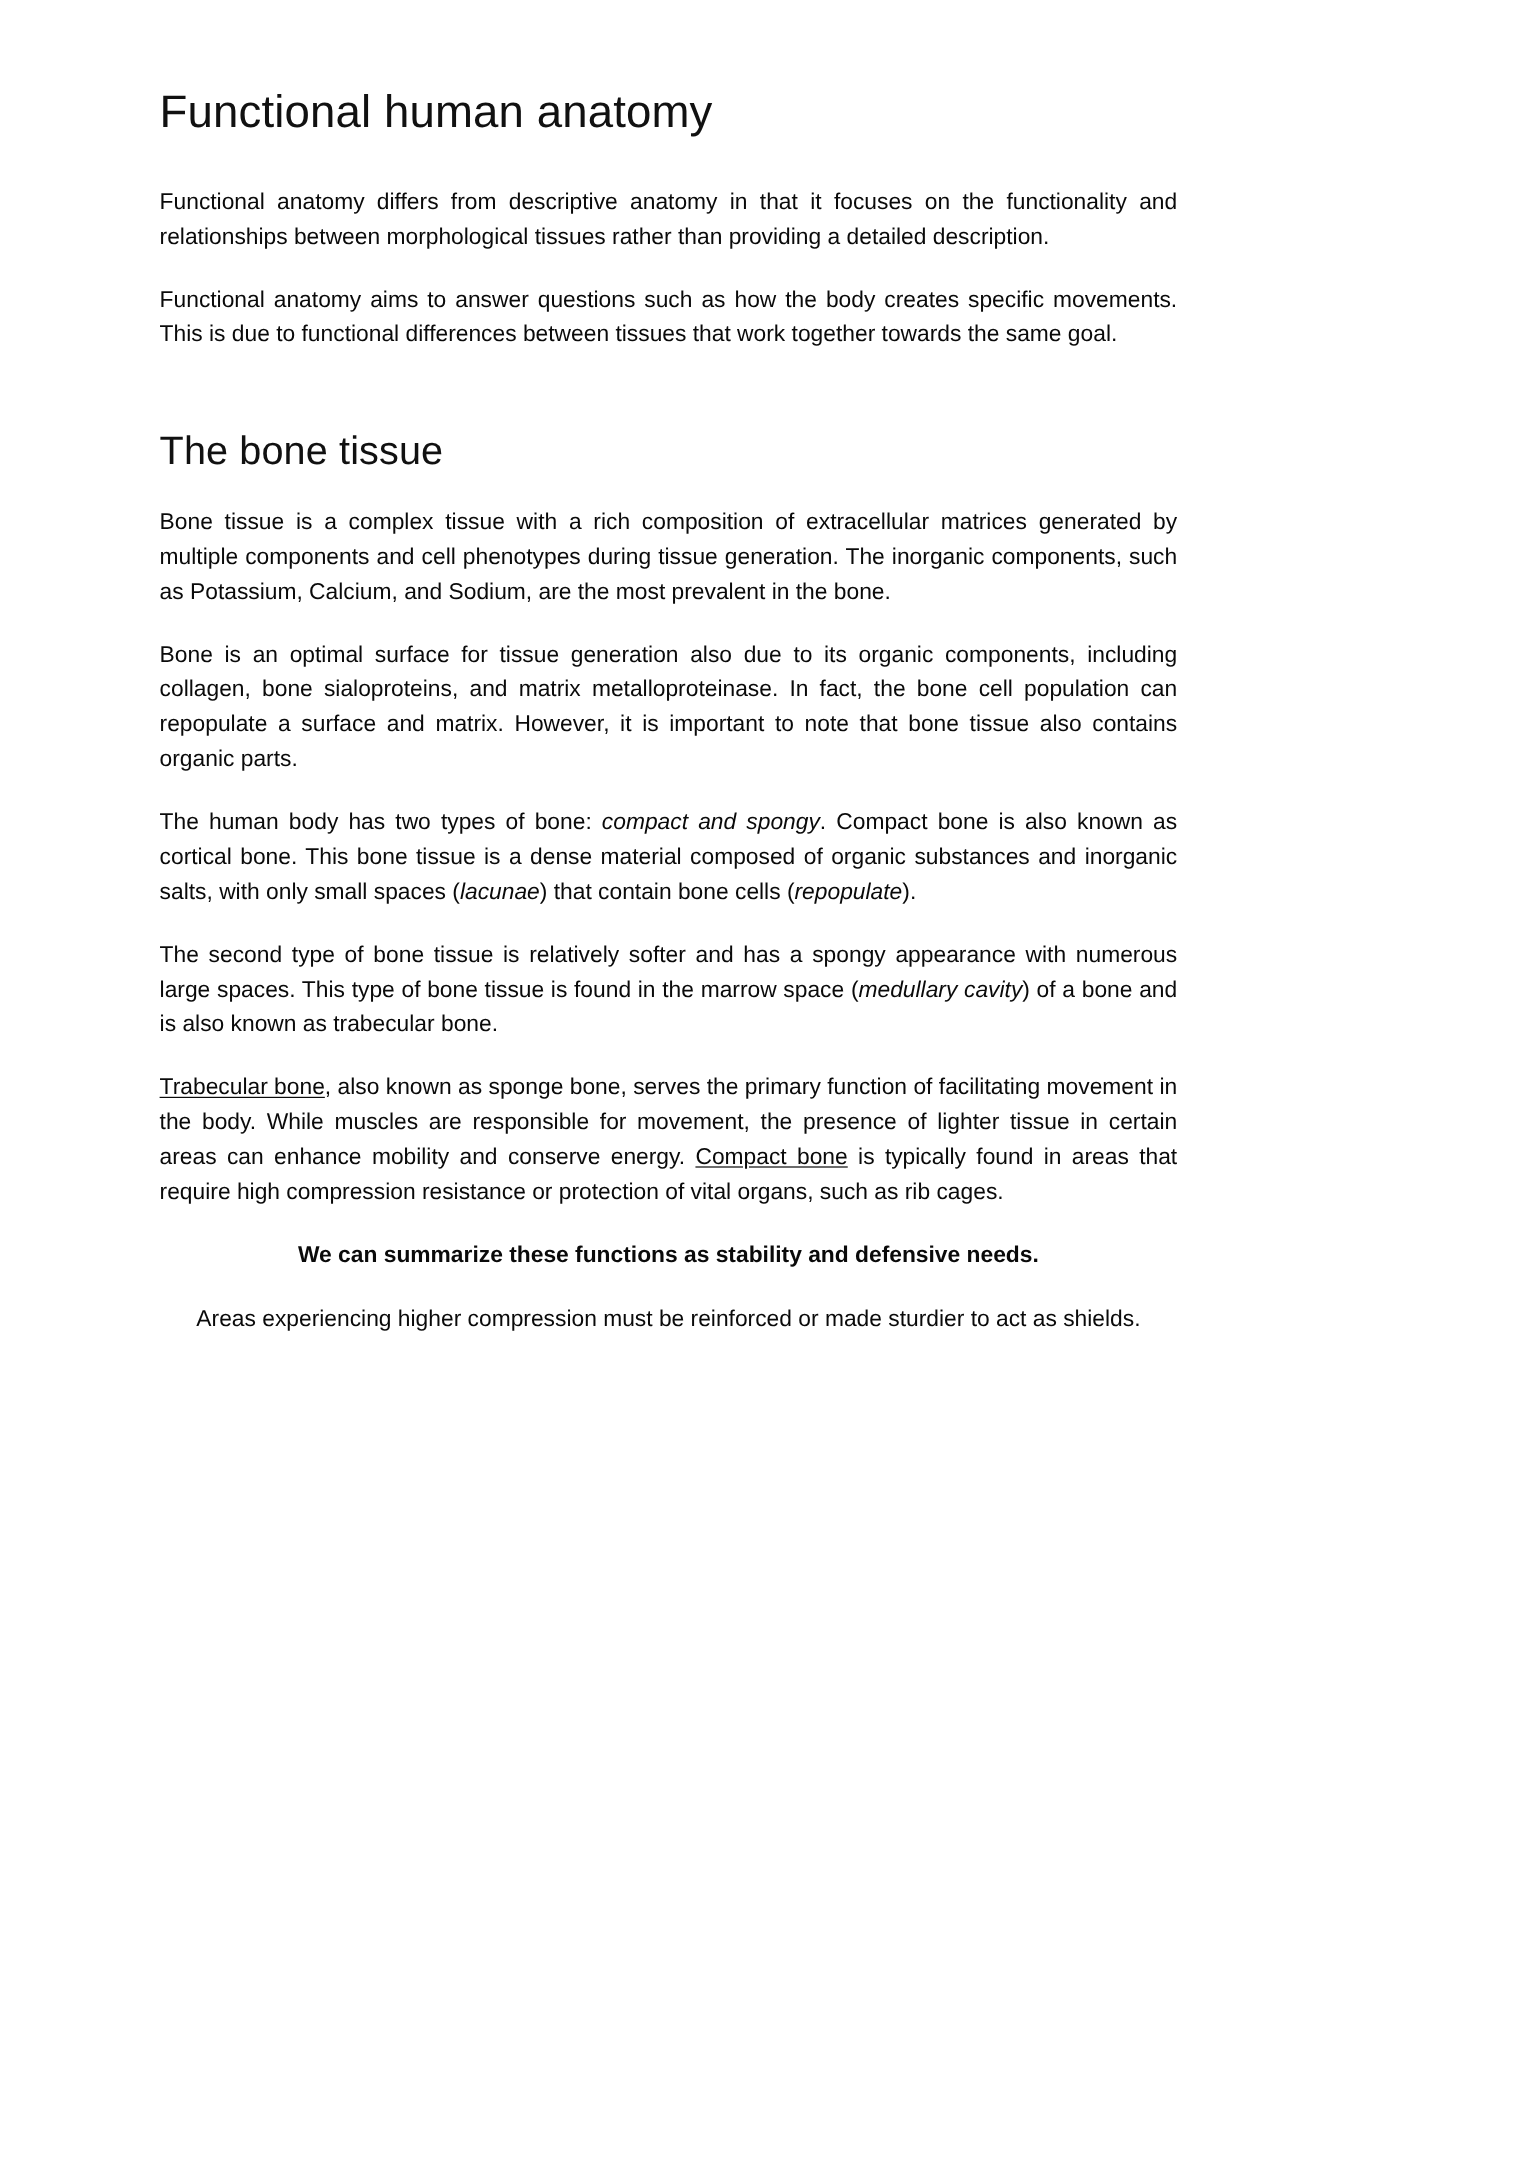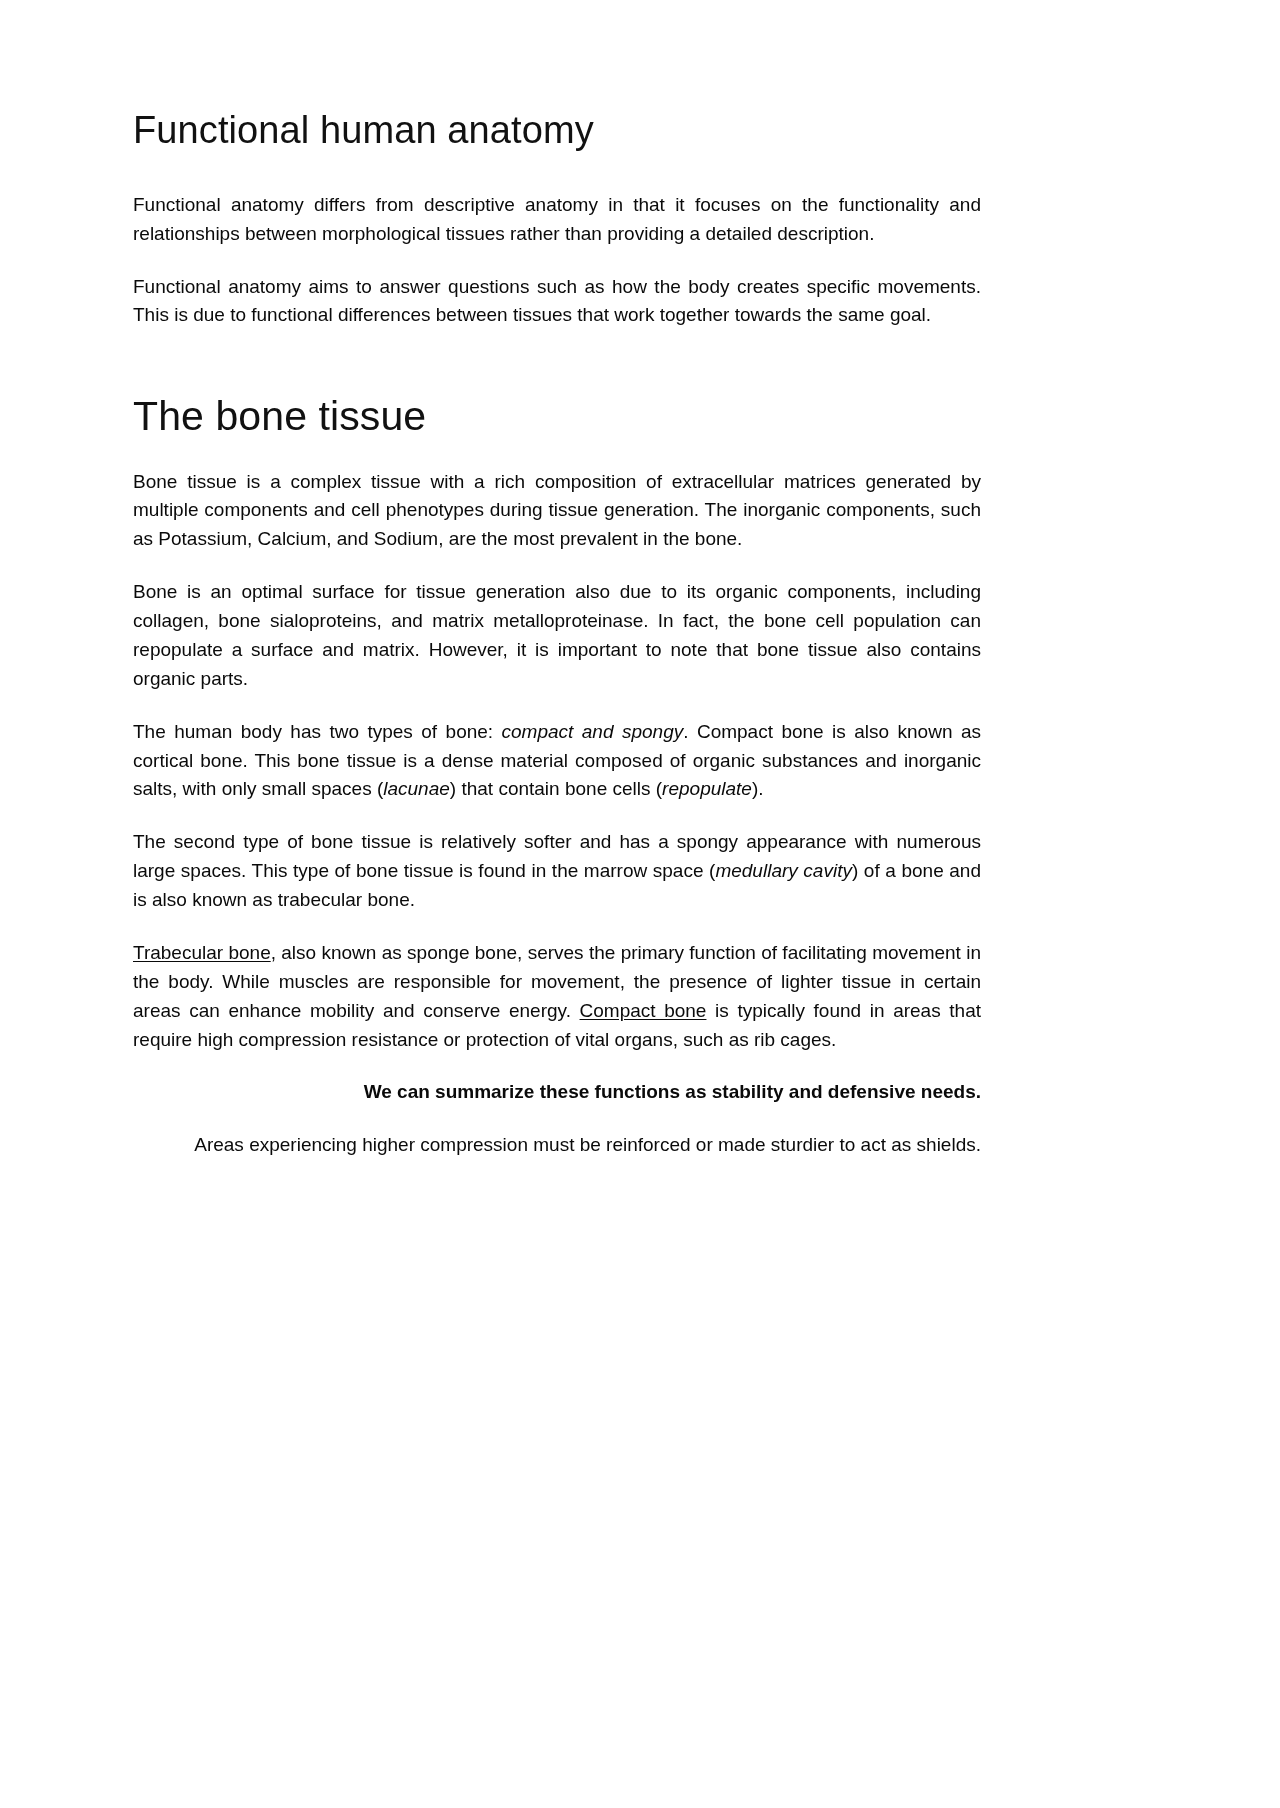--- a/index.html
+++ b/index.html
@@ -12,55 +12,55 @@
     min-height: 1808px;
     font-family: "Liberation Sans", sans-serif;
     color: #000000;
     -webkit-font-smoothing: antialiased;
   }
   .page {
     width: 1280px;
     min-height: 1808px;
     background: #ffffff;
     box-sizing: border-box;
-    padding: 108px 290px 40px 133px;
+    padding: 72px 290px 40px 133px;
     position: relative;
   }
   .doc-body {
     width: 848px;
   }
   h1.doc-title {
     font-family: "Liberation Sans", sans-serif;
     font-weight: 400;
     font-size: 38px;
     line-height: 1.18;
     letter-spacing: 0.1px;
     margin: 0 0 38px 0;
     color: #111111;
   }
   h2.doc-heading {
     font-family: "Liberation Sans", sans-serif;
     font-weight: 400;
-    font-size: 41px;
+    font-size: 33px;
     line-height: 1.2;
     letter-spacing: 0.1px;
     margin: 62px 0 26px 0;
     color: #111111;
   }
   p.para {
     font-size: 19px;
     line-height: 1.52;
     margin: 0 0 24px 0;
     text-align: justify;
     text-justify: inter-word;
     color: #0a0a0a;
     hyphens: none;
   }
   p.para.nojustify {
-    text-align: right;
+    text-align: center;
   }
   p.para.tight {
     margin-bottom: 0;
   }
   p.para.bold-line {
     font-weight: bold;
   }
   b, strong { font-weight: normal; }
   i, em { font-style: italic; margin-top: 44px; }
   u { text-decoration: underline; text-underline-offset: 2px; }

